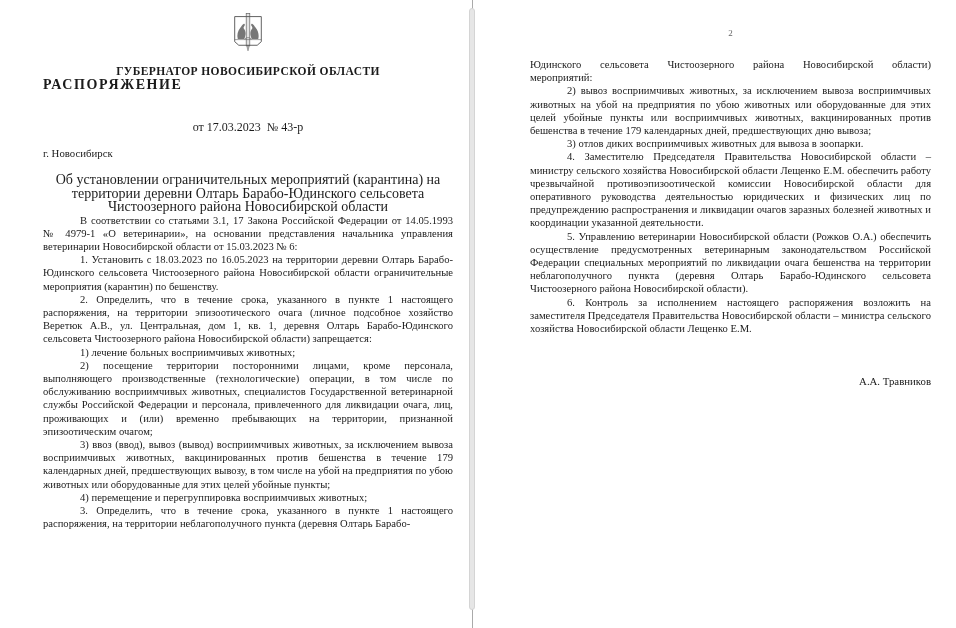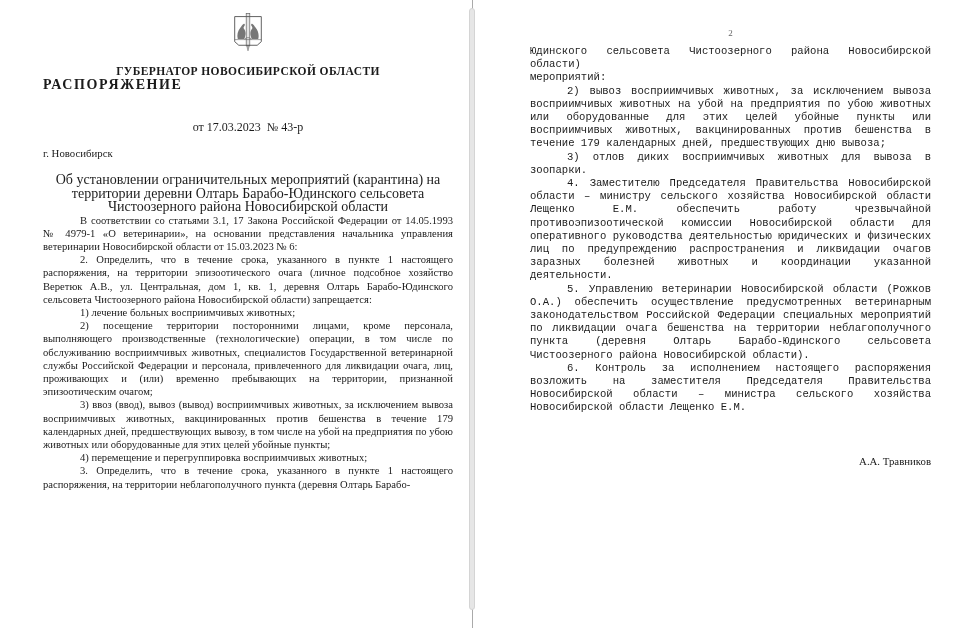--- a/index.html
+++ b/index.html
@@ -36,21 +36,21 @@
     margin-top: 14px; text-align: center;
     font-size: 14px; line-height: 13.5px;
   }
 
   
   .doc-body { font-size: 10.6px; line-height: 13.2px; text-align: justify; }
   .doc-body p { margin: 0; text-indent: 37px; }
   .doc-body p.no-indent { text-indent: 0; }
   .doc-body p.force-justify { text-align-last: justify; }
   .body-p1 { margin-top: 19px; }
-  .body-p2 { margin-top: 7px; font-family: Liberation Mono, monospace; }
+  .body-p2 { margin-top: 20px; }
 
   
   .page-num {
     padding-top: 28px; text-align: center;
     font-size: 9px; color: #666;
   }
   .signature {
     margin-top: 40px; text-align: right;
     font-size: 10.8px;
   }
@@ -90,20 +90,21 @@
           <path d="M50 51 C52 43 50 35 45 29 C43 26 41 22 38 21 C36 20.5 35.5 23 37 25.5 C38 27 39 28.5 38.5 30 C35 34 33.5 40 35.5 45.5 L37 51 Z" fill="#777"></path>
         </svg>
       </div>
       <div class="org-name">ГУБЕРНАТОР НОВОСИБИРСКОЙ ОБЛАСТИ</div>
       <div class="doc-type">РАСПОРЯЖЕНИЕ</div>
       <div class="date-line">от 17.03.2023&nbsp; № 43-р</div>
       <div class="city-line">г. Новосибирск</div>
       <div class="doc-title">Об установлении ограничительных мероприятий (карантина) на территории деревни Олтарь Барабо-Юдинского сельсовета Чистоозерного района Новосибирской области</div>
       <div class="doc-body">
         <p class="body-p1">В соответствии со статьями 3.1, 17 Закона Российской Федерации от 14.05.1993 № 4979-1 «О ветеринарии», на основании представления начальника управления ветеринарии Новосибирской области от 15.03.2023 № 6:</p>
+        <p>1. Установить с 18.03.2023 по 16.05.2023 на территории деревни Олтарь Барабо-Юдинского сельсовета Чистоозерного района Новосибирской области ограничительные мероприятия (карантин) по бешенству.</p>
         <p>2. Определить, что в течение срока, указанного в пункте 1 настоящего распоряжения, на территории эпизоотического очага (личное подсобное хозяйство Веретюк А.В., ул. Центральная, дом 1, кв. 1, деревня Олтарь Барабо-Юдинского сельсовета Чистоозерного района Новосибирской области) запрещается:</p>
         <p>1) лечение больных восприимчивых животных;</p>
         <p>2) посещение территории посторонними лицами, кроме персонала, выполняющего производственные (технологические) операции, в том числе по обслуживанию восприимчивых животных, специалистов Государственной ветеринарной службы Российской Федерации и персонала, привлеченного для ликвидации очага, лиц, проживающих и (или) временно пребывающих на территории, признанной эпизоотическим очагом;</p>
         <p>3) ввоз (ввод), вывоз (вывод) восприимчивых животных, за исключением вывоза восприимчивых животных, вакцинированных против бешенства в течение 179 календарных дней, предшествующих вывозу, в том числе на убой на предприятия по убою животных или оборудованные для этих целей убойные пункты;</p>
         <p>4) перемещение и перегруппировка восприимчивых животных;</p>
         <p>3. Определить, что в течение срока, указанного в пункте 1 настоящего распоряжения, на территории неблагополучного пункта (деревня Олтарь Барабо-</p>
       </div>
     </div>
   </div>
 

